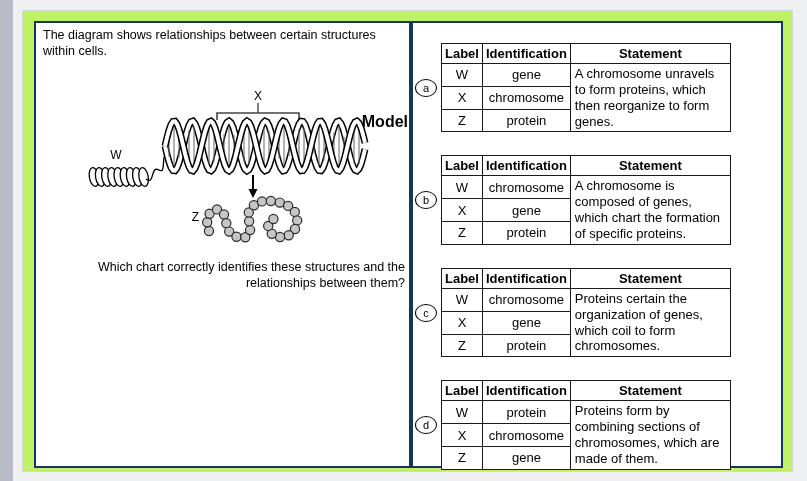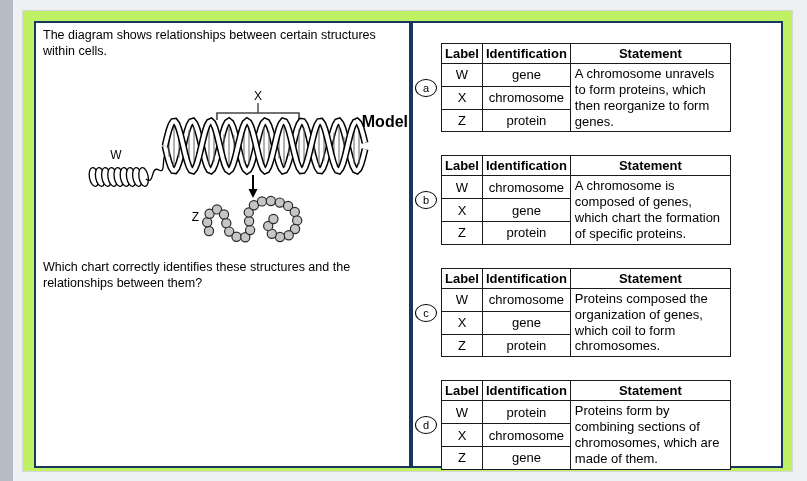--- a/index.html
+++ b/index.html
@@ -32,21 +32,21 @@
     position: absolute; left: 7px; top: 4px; width: 362px;
     font-size: 12.5px; line-height: 1.3;
   }
   .model-title {
     position: absolute; left: 0; top: 46px; width: 372px;
     text-align: right; font-weight: bold; font-size: 16px; margin-top: 44px;
   }
   .diagram-svg { position: absolute; left: 29px; top: 66px; }
   .question {
     position: absolute; left: 7px; top: 236px; width: 362px;
-    font-size: 12.5px; line-height: 1.3;
+    font-size: 12.5px; line-height: 1.3; text-align: right;
   }
 
   .option-block {
     display: flex; align-items: center; margin-bottom: 23px;
   }
   .opt-oval {
     width: 22px; height: 18px; border: 1.5px solid #000; border-radius: 50%;
     display: flex; align-items: center; justify-content: center;
     font-size: 11px; margin: 0 4px 0 2px; flex: none; background: #fff;
     cursor: pointer;
@@ -229,21 +229,21 @@
         <table class="opt-table">
           <tbody>
               <tr>
             <th class="col-label">Label</th>
             <th class="col-ident">Identification</th>
             <th class="col-stmt">Statement</th>
           </tr>
           <tr>
             <td class="lbl">W</td>
             <td class="ident">chromosome</td>
-            <td class="stmt" rowspan="3">Proteins composed the organization of genes, which coil to form chromosomes.</td>
+            <td class="stmt" rowspan="3">Proteins certain the organization of genes, which coil to form chromosomes.</td>
           </tr>
           <tr>
             <td class="lbl">X</td>
             <td class="ident">gene</td>
           </tr>
           <tr>
             <td class="lbl">Z</td>
             <td class="ident">protein</td>
           </tr>
         </tbody>

